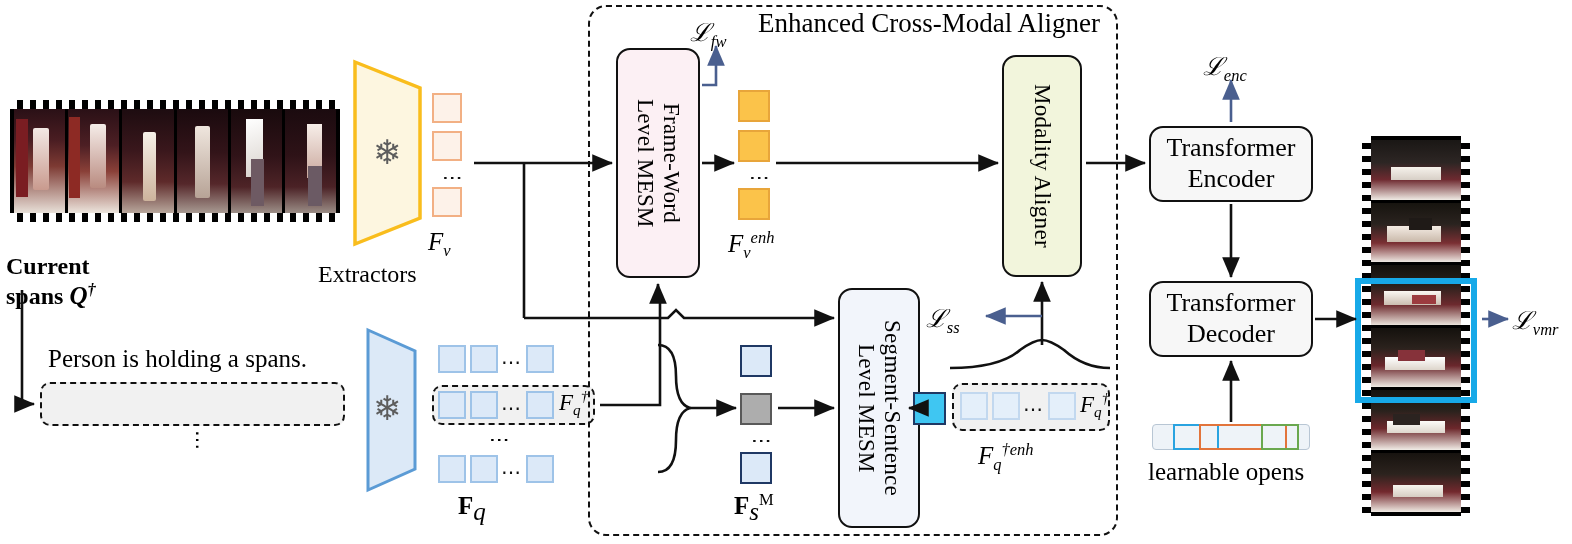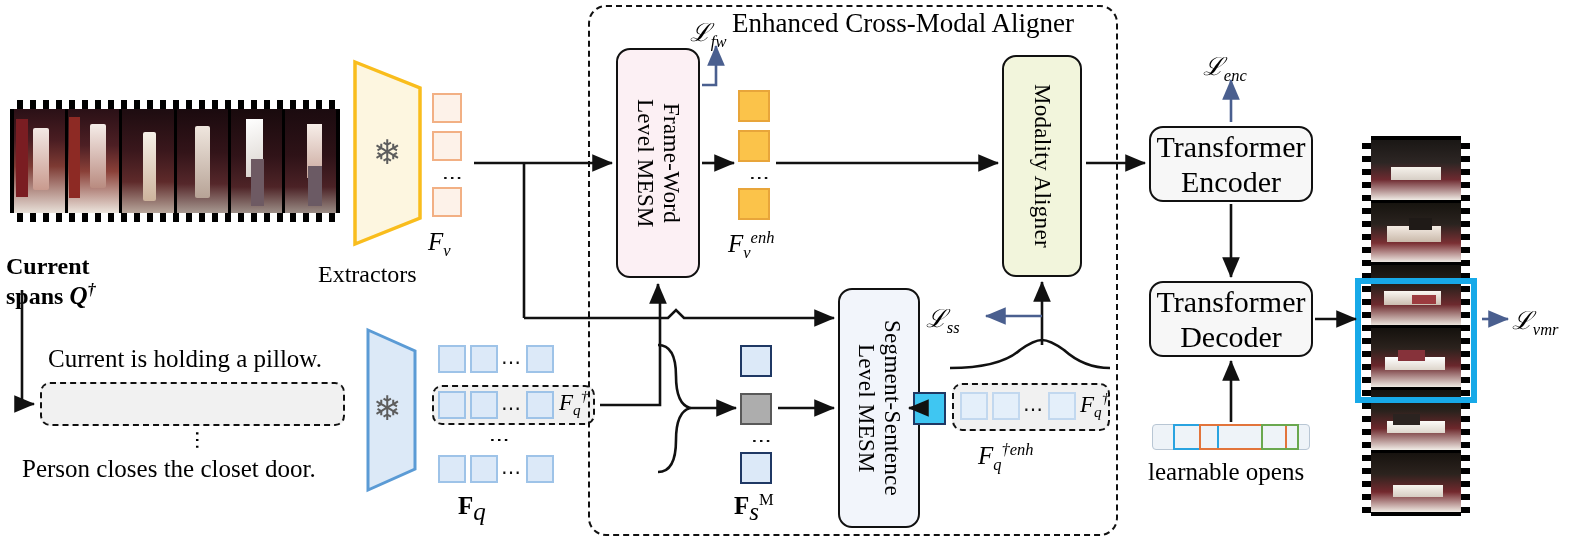--- a/index.html
+++ b/index.html
@@ -19,21 +19,21 @@
     background:repeating-linear-gradient(to bottom,#fff 0 7px,#000 7px 13px);}
   .film-v .perf-l{left:0;}.film-v .perf-r{right:0;}
   .vfrm{flex:1;width:100%;overflow:hidden;position:relative;}
   .snow{position:absolute;color:#5d5d5d;font-size:34px;line-height:1;user-select:none;}
 
   
   .rbox{position:absolute;border:2.5px solid #111;border-radius:14px;box-sizing:border-box;
     display:flex;align-items:center;justify-content:center;}
   .vlabel{writing-mode:vertical-rl;text-orientation:mixed;white-space:nowrap;
     font-size:23px;letter-spacing:.3px;line-height:1.15;text-align:center;}
-  .hlabel{font-size:30px;line-height:1.18;text-align:center;}
+  .hlabel{font-size:26px;line-height:1.18;text-align:center;}
 
   .dashbox{position:absolute;border:2.5px dashed #111;border-radius:18px;box-sizing:border-box;}
   .dash-s{position:absolute;border:2px dashed #111;border-radius:10px;box-sizing:border-box;background:#f1f1f1;}
 
   
   .sq{position:absolute;box-sizing:border-box;}
   .dots-v{position:absolute;writing-mode:vertical-rl;font-size:20px;letter-spacing:2px;color:#111;line-height:1;}
   .dots-h{position:absolute;font-size:20px;letter-spacing:1px;color:#111;line-height:1;}
 
   
@@ -84,27 +84,26 @@
       <div class="abs" style="left:46%;top:55%;width:26%;height:38%;background:#6b5a64;"></div>
     </div>
   </div>
 
   <div class="t cur" style="left:6px;top:253px;">
     <span>Current</span><br>
     <span>spans</span>
     <span class="math"><span>Q</span><sup>†</sup></span>
   </div>
 
-  <div class="t sent" style="left:48px;top:345px;">Current is holding a pillow.</div>
+  <div class="t sent" style="left:48px;top:345px;">Person is holding a spans.</div>
 
   <div class="dash-s" style="left:40px;top:382px;width:305px;height:44px;"></div>
 
   <div class="t" style="left:186px;top:430px;font-size:20px;writing-mode:vertical-rl;letter-spacing:1px;">⋯</div>
 
-  <div class="t sent" style="left:22px;top:455px;">Person closes the closet door.</div>
 
   <svg class="ov">
     <polygon points="355,62 420,88 420,218 355,244" fill="#fdf6e0" stroke="#f9bd1d" stroke-width="3.5"></polygon>
   </svg>
   <div class="snow" style="left:373px;top:136px;">❄</div>
 
   <svg class="ov">
     <polygon points="368,330 415,351 415,469 368,490" fill="#dce9f7" stroke="#5b9bd5" stroke-width="3"></polygon>
   </svg>
   <div class="snow" style="left:373px;top:392px;">❄</div>
@@ -138,21 +137,21 @@
   <div class="sq" style="left:438px;top:455px;width:28px;height:28px;background:#dce9f8;border:2px solid #9ec3e8;"></div>
   <div class="sq" style="left:470px;top:455px;width:28px;height:28px;background:#dce9f8;border:2px solid #9ec3e8;"></div>
   <div class="dots-h" style="left:501px;top:462px;">⋯</div>
   <div class="sq" style="left:526px;top:455px;width:28px;height:28px;background:#dce9f8;border:2px solid #9ec3e8;"></div>
 
   <div class="t" style="left:458px;top:492px;font-size:25px;">
     <b>F</b><sub class="math">q</sub>
   </div>
 
   <div class="dashbox" style="left:588px;top:5px;width:530px;height:531px;"></div>
-  <div class="t" style="left:732px;top:8px;font-size:27px;">Enhanced Cross-Modal Aligner</div>
+  <div class="t" style="left:758px;top:8px;font-size:27px;">Enhanced Cross-Modal Aligner</div>
 
   <div class="rbox" style="left:616px;top:48px;width:84px;height:230px;background:#fcf0f4;">
     <div class="vlabel">
       <span>Frame-Word</span><br>
       <span>Level MESM</span>
     </div>
   </div>
 
   <div class="sq" style="left:738px;top:90px;width:32px;height:32px;background:#fbc34a;border:2px solid #e8a53a;"></div>
   <div class="sq" style="left:738px;top:130px;width:32px;height:32px;background:#fbc34a;border:2px solid #e8a53a;"></div>

